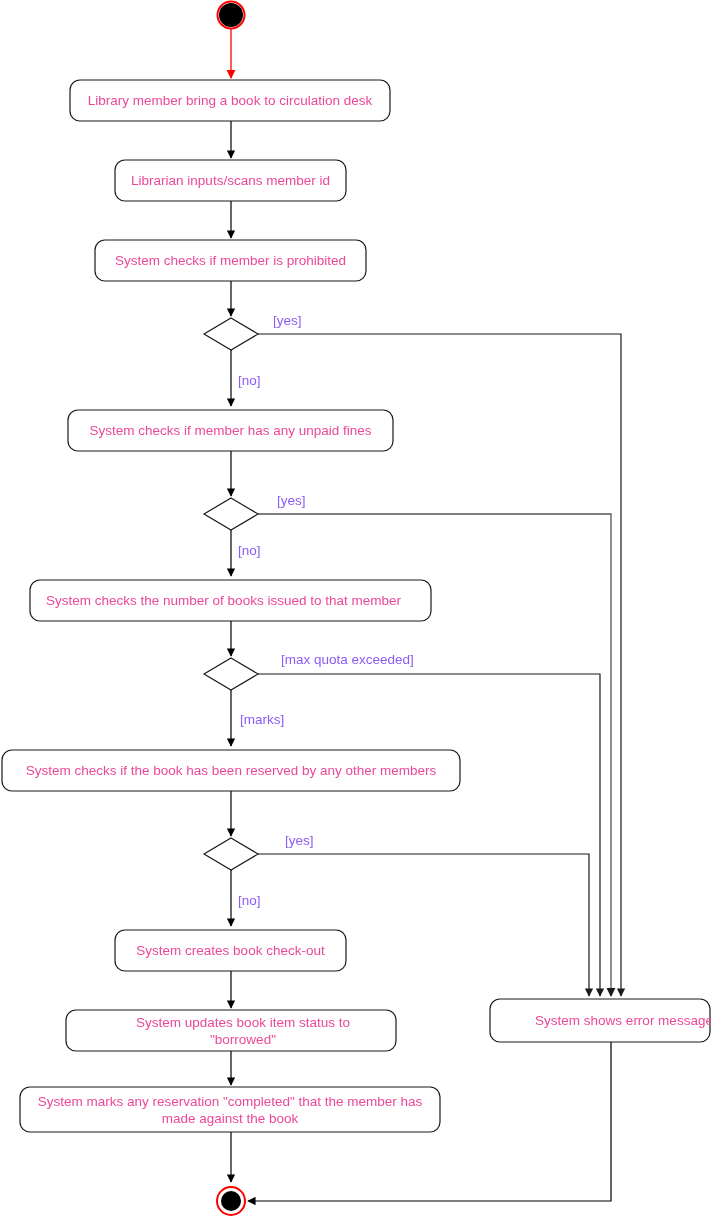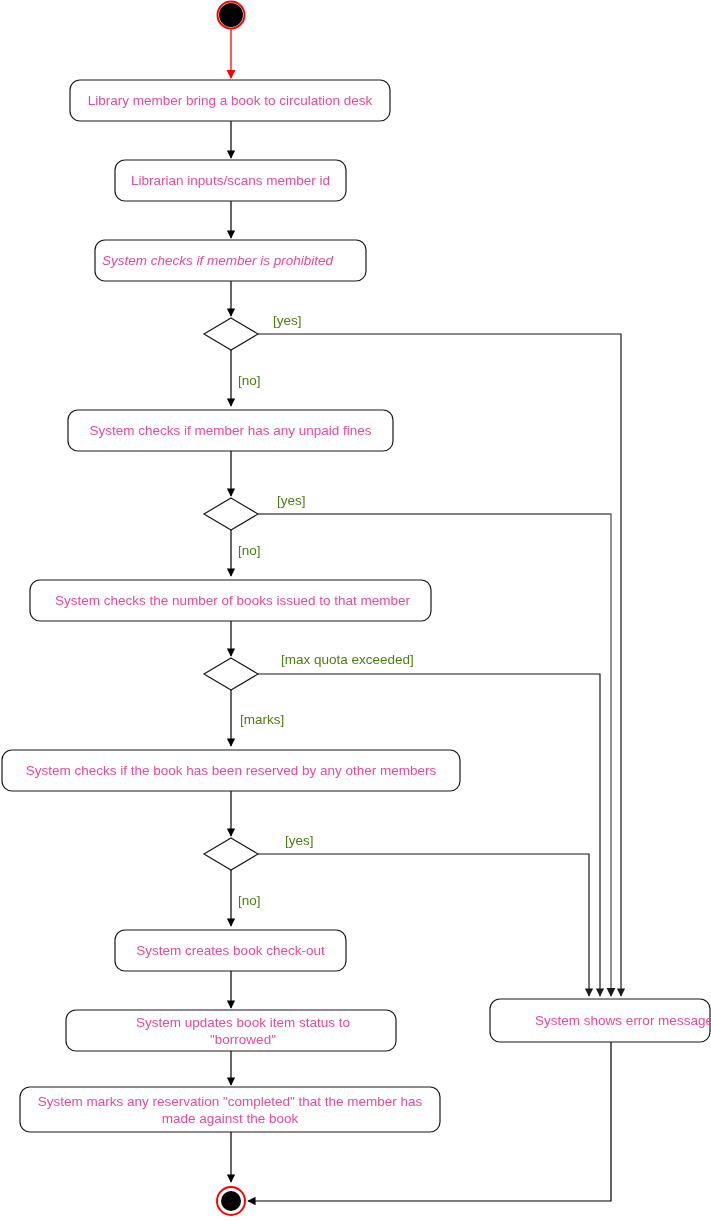--- a/index.html
+++ b/index.html
@@ -30,21 +30,21 @@
     color: #ec4899;
     font-size: 13.5px;
     line-height: 17px;
     font-family: "Liberation Sans", sans-serif;
     pointer-events: none;
     box-sizing: border-box;
     padding: 0 8px;
   }
   .guard-label {
     position: absolute;
-    color: #4d7c0f;
+    color: #8b5cf6;
     font-size: 13.5px;
     line-height: 16px;
     font-family: "Liberation Sans", sans-serif;
     white-space: nowrap;
   }
 </style>
 </head>
 <body>
 
 <svg id="canvas" viewBox="0 0 711 1221" xmlns="http://www.w3.org/2000/svg">
@@ -134,25 +134,25 @@
   <g>
     <circle cx="231" cy="1201" r="14" fill="#ffffff" stroke="#ff0000" stroke-width="2"></circle>
     <circle cx="231" cy="1201" r="10" fill="#000000" stroke="none"></circle>
   </g>
 </svg>
 
 <div class="node-label" style="left:70px; top:80px; width:320px; height:41px;">Library member bring a book to circulation desk</div>
 
 <div class="node-label" style="left:115px; top:160px; width:231px; height:41px;">Librarian inputs/scans member id</div>
 
-<div class="node-label" style="left:82px; top:240px; width:271px; height:41px;font-style:italic;">System checks if member is prohibited</div>
+<div class="node-label" style="left:95px; top:240px; width:271px; height:41px;">System checks if member is prohibited</div>
 
 <div class="node-label" style="left:68px; top:410px; width:325px; height:41px;padding-left:8px;">System checks if member has any unpaid fines</div>
 
-<div class="node-label" style="left:32px; top:580px; width:401px; height:41px;">System checks the number of books issued to that member</div>
+<div class="node-label" style="left:23px; top:580px; width:401px; height:41px;">System checks the number of books issued to that member</div>
 
 <div class="node-label" style="left:2px; top:750px; width:458px; height:41px;">System checks if the book has been reserved by any other members</div>
 
 <div class="node-label" style="left:115px; top:930px; width:231px; height:41px;border-radius:15px;">System creates book check-out</div>
 
 <div class="node-label" style="left:68px; top:1010px; width:270px; height:41px;margin-left:40px;">System updates book item status to "borrowed"</div>
 
 <div class="node-label" style="left:20px; top:1087px; width:420px; height:45px;">System marks any reservation "completed" that the member has made against the book</div>
 
 <div class="node-label" style="left:490px; top:999px; width:220px; height:43px;margin-left:24px;">System shows error message</div>

